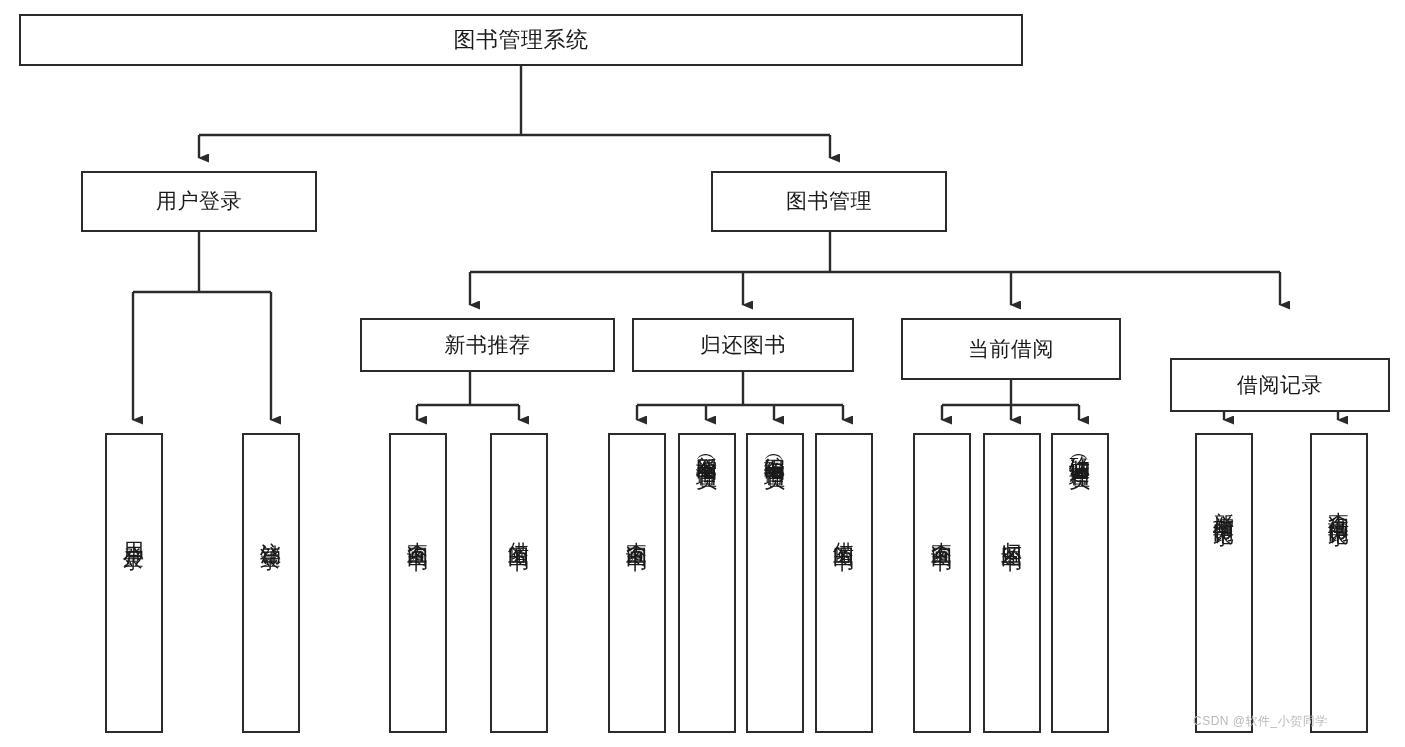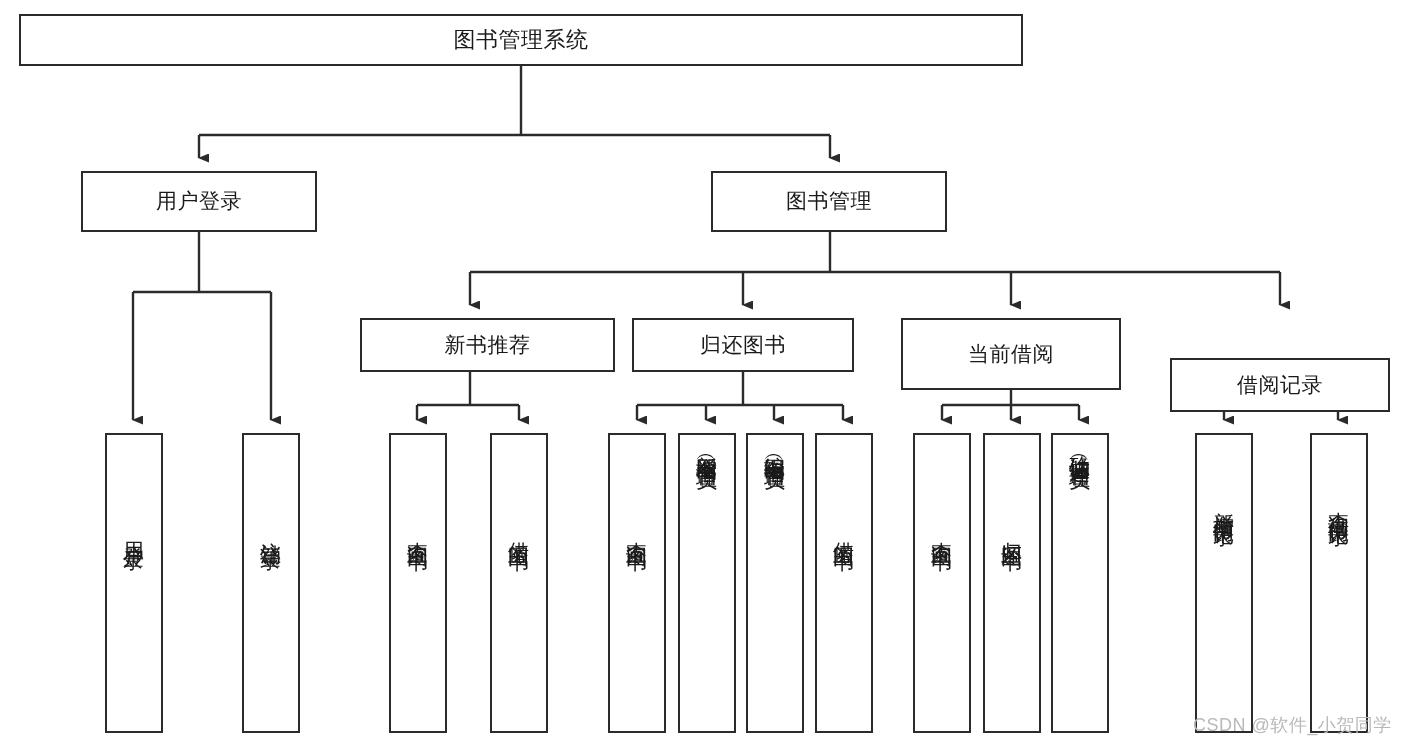--- a/index.html
+++ b/index.html
@@ -70,21 +70,21 @@
     margin-top: 2px;
   }
   .node.leaf.short-text .node-label {
     margin-top: 88px;
   }
   .node.leaf.med-text .node-label {
     margin-top: 58px;
   }
   .watermark {
     position: absolute;
-    font-size: 18px;
+    font-size: 12px;
     color: #b9b9b9;
     white-space: nowrap;
     letter-spacing: 0.5px;
   }
 </style>
 </head>
 <body>
 
 <div id="diagram-root">
 
@@ -149,21 +149,21 @@
   <div class="node horiz" style="left:711px; top:171px; width:236px; height:61px;">
     <span class="node-label">图书管理</span>
   </div>
 
   <div class="node horiz" style="left:360px; top:318px; width:255px; height:54px;">
     <span class="node-label">新书推荐</span>
   </div>
   <div class="node horiz" style="left:632px; top:318px; width:222px; height:54px;">
     <span class="node-label">归还图书</span>
   </div>
-  <div class="node horiz" style="left:901px; top:318px; width:220px; height:72px;">
+  <div class="node horiz" style="left:901px; top:318px; width:220px; height:62px;">
     <span class="node-label">当前借阅</span>
   </div>
   <div class="node horiz" style="left:1170px; top:318px; width:220px; height:54px;margin-top:40px;">
     <span class="node-label">借阅记录</span>
   </div>
 
   <div class="node leaf short-text" style="left:105px; top:433px; width:58px; height:300px;">
     <span class="node-label">用户登录</span>
   </div>
   <div class="node leaf short-text" style="left:242px; top:433px; width:58px; height:300px;">

